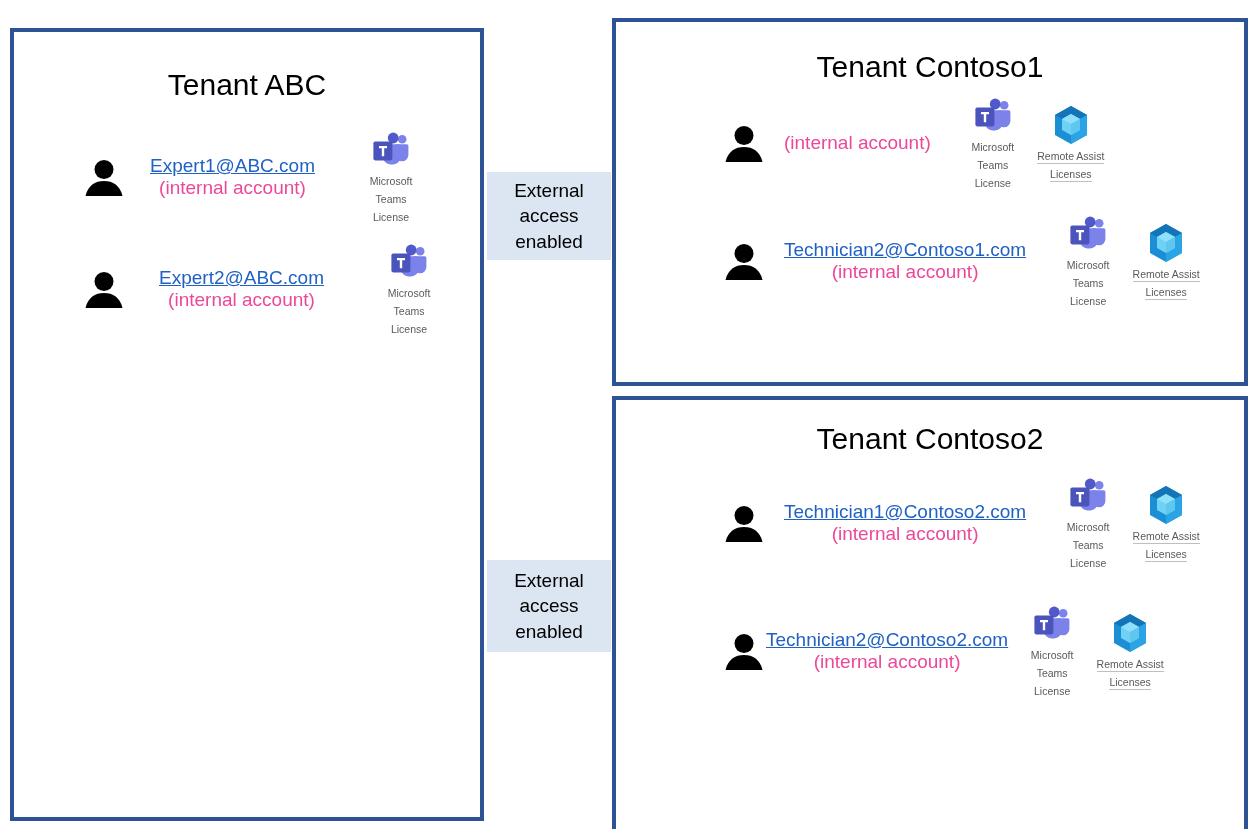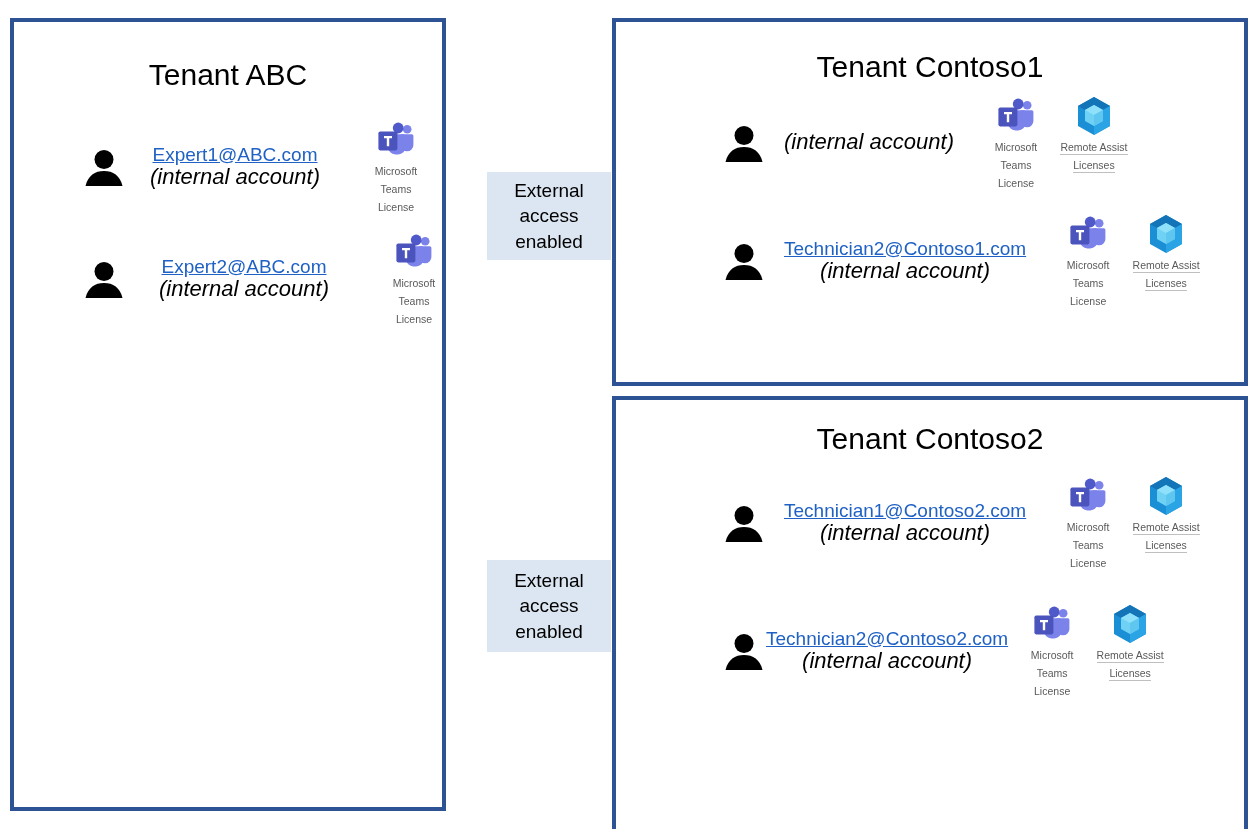--- a/index.html
+++ b/index.html
@@ -16,21 +16,21 @@
     overflow: hidden;
   }
 
   .panel {
     position: absolute;
     box-sizing: border-box;
     border: 4px solid #2e5395;
     background: #ffffff;
   }
 
-  #panel-abc      { left: 10px;  top: 18px;  width: 436px; height: 793px; }
+  #panel-abc      { left: 10px;  top: 28px;  width: 474px; height: 793px; }
   #panel-contoso1 { left: 612px; top: 18px;  width: 636px; height: 368px; }
   #panel-contoso2 { left: 612px; top: 396px; width: 636px; height: 519px; }
 
   .panel-title {
     text-align: center;
     font-size: 30px;
     font-weight: 400;
     line-height: 1.15;
     color: #000000;
     white-space: nowrap;
@@ -61,31 +61,30 @@
     line-height: 1.12;
   }
   .user-email {
     font-size: 19px;
     color: #1f61c4;
     text-decoration: underline;
     white-space: nowrap;
     display: block;
   }
   .user-sub {
-    font-size: 22px;
-    color: #000000;
+    font-size: 19px;
+    color: #ec4899;
     white-space: nowrap;
     display: block;
-    font-style: italic;
   }
 
   .licenses {
     flex: 0 0 auto;
     display: flex;
-    align-items: flex-start;
+    align-items: center;
     gap: 6px;
   }
 
   .license {
     width: 72px;
     text-align: center;
   }
   .license .glyph {
     height: 42px;
     display: flex;

